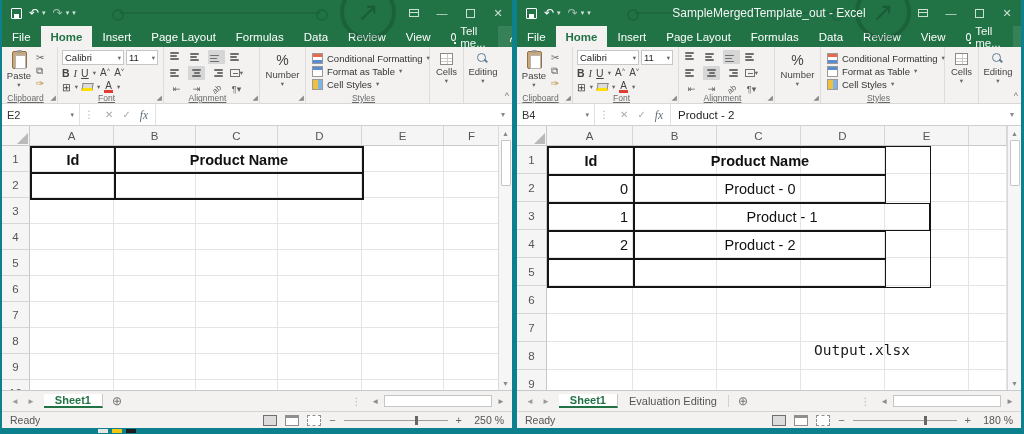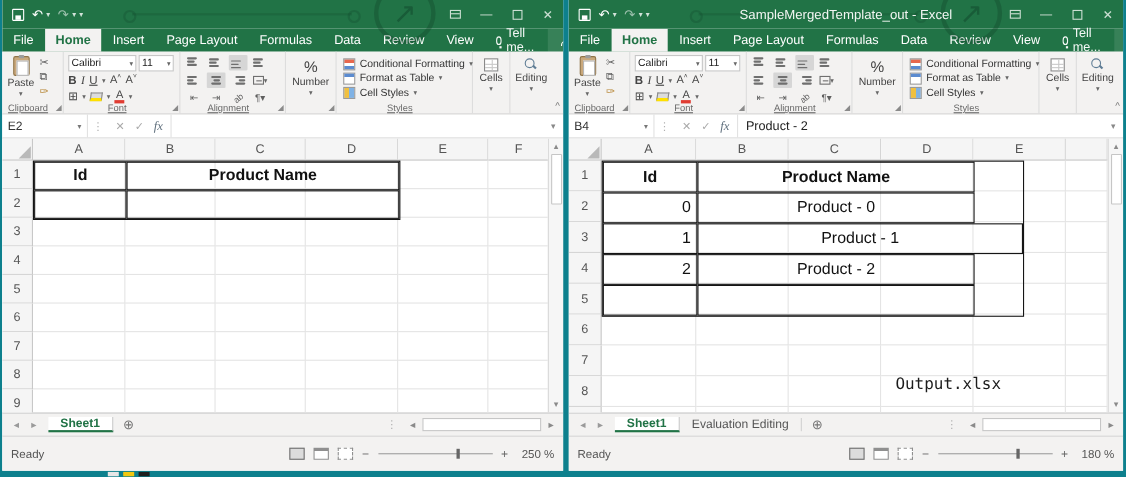--- a/index.html
+++ b/index.html
@@ -131,21 +131,21 @@
   .stab { padding:0 11px; display:flex; align-items:center; border-right:1px solid #d2d2d2; white-space:nowrap; }
   .stab.active { background:#fff; color:#217346; font-weight:bold; border-bottom:2px solid #217346; border-right:1px solid #c8c8c8; }
   .saddwrap { display:flex; align-items:center; padding:0 9px; color:#777; font-size:12px; }
   .sspace { flex:1; }
   .sdots { display:flex; align-items:center; color:#b0b0b0; font-size:10px; padding:0 3px; }
   .hscroll { display:flex; align-items:center; gap:2px; padding:0 4px; }
   .hs-arrow { color:#8a8a8a; font-size:8px; padding:0 3px; }
   .hs-track { width:108px; height:12px; background:#fff; border:1px solid #c6c6c6; }
 
   
-  .statusbar { height:32px; background:#f3f2f1; border-top:1px solid #d4d4d4; display:flex; align-items:center; font-size:10.5px; color:#555; flex:none; }
+  .statusbar { height:17px; background:#f3f2f1; border-top:1px solid #d4d4d4; display:flex; align-items:center; font-size:10.5px; color:#555; flex:none; }
   .st-ready { padding-left:8px; }
   .st-right { margin-left:auto; display:flex; align-items:center; gap:8px; padding-right:8px; }
   .vicon { width:14px; height:11px; border:1px solid #8f8f8f; background:#fff; }
   .vicon.active { background:#dcdcdc; border-color:#6f6f6f; }
   .vicon.pl { border-top:3px solid #8f8f8f; }
   .vicon.pb { border-style:dashed; border-width:1px; }
   .zminus,.zplus { color:#666; font-size:11px; }
   .ztrack { width:104px; height:1px; background:#9f9f9f; position:relative; }
   .zthumb { position:absolute; left:69%; top:-4px; width:3px; height:9px; background:#666; }
   .zlabel { min-width:34px; text-align:right; color:#555; }

